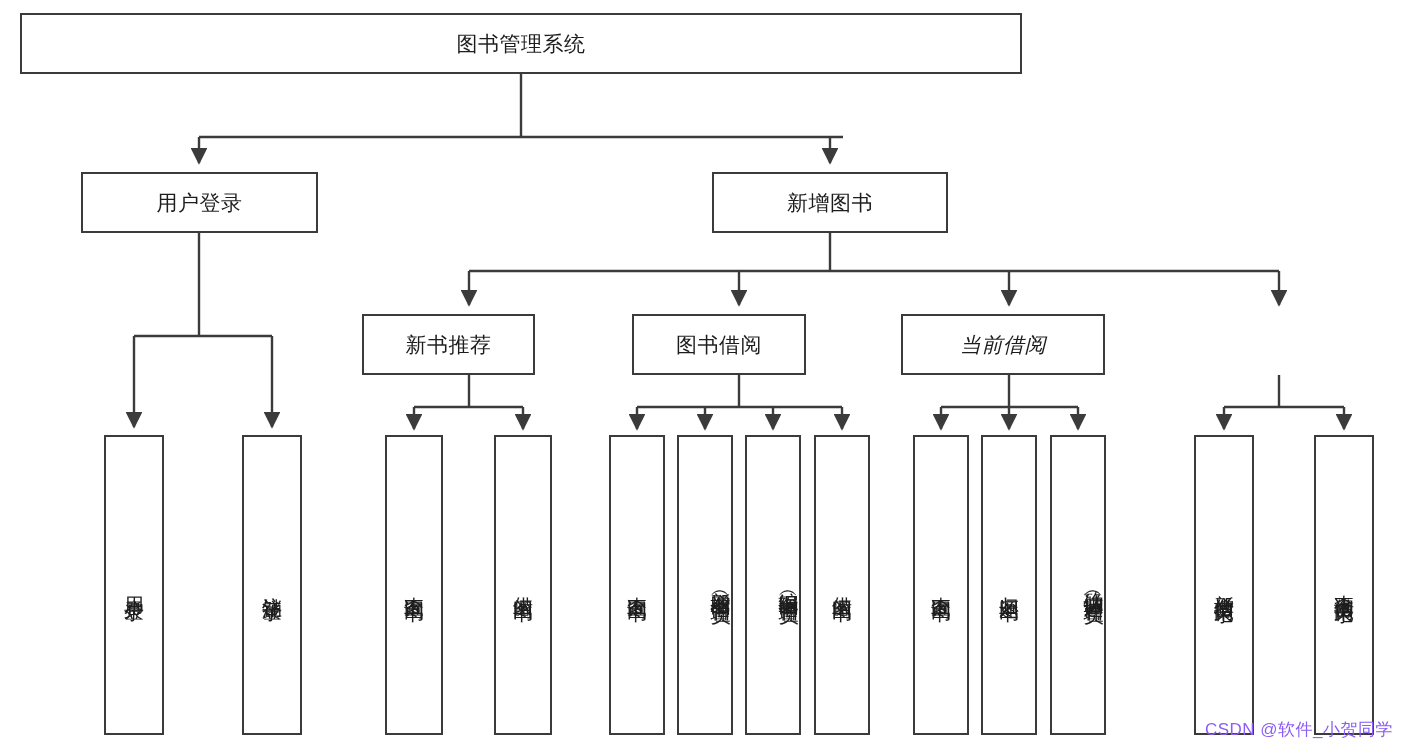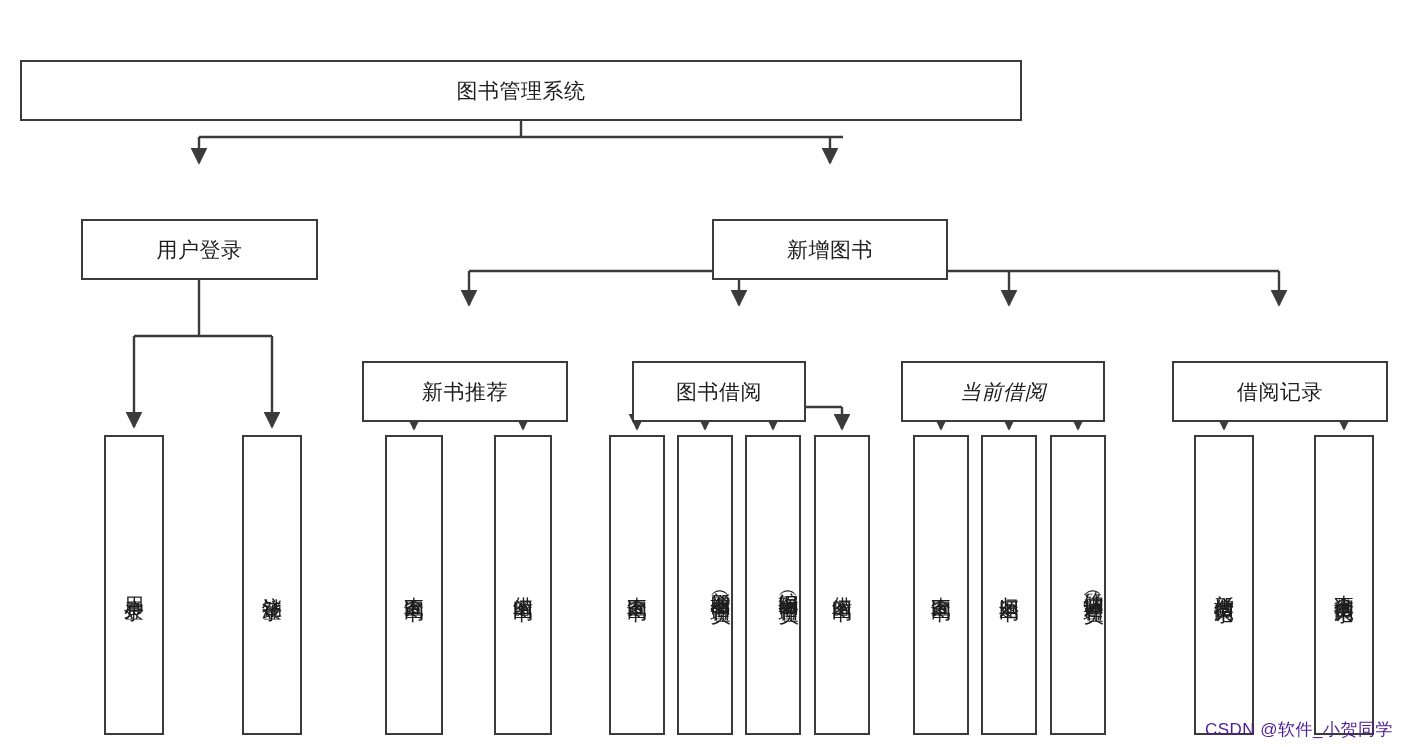--- a/index.html
+++ b/index.html
@@ -32,42 +32,41 @@
     display: flex;
     align-items: center;
     justify-content: center;
     color: #1d1d1d;
     z-index: 2;
   }
   .node-h {
     font-size: 21px;
     letter-spacing: 0.5px;
     line-height: 1.1;
-    margin-top: 47px;
   }
   .node-v {
     font-size: 20px;
     writing-mode: vertical-rl;
     text-orientation: upright;
     letter-spacing: 2px;
     line-height: 1.05;
     padding: 6px 0;
     align-items: flex-start;
     justify-content: center;
     white-space: nowrap;
   }
   .node-v.align-center {
     align-items: center;
   }
   #watermark {
     position: absolute;
     right: 12px;
     bottom: 6px;
     font-size: 17px;
-    color: #4c1d95;
+    color: #8b5cf6;
     letter-spacing: 0.5px;
     z-index: 5;
     white-space: nowrap;
   }
 </style>
 </head>
 <body>
 
 <div id="canvas">
 
@@ -120,24 +119,23 @@
       <path d="M 1224 407 L 1224 429" marker-end="url(#arrow)"></path>
       <path d="M 1344 407 L 1344 429" marker-end="url(#arrow)"></path>
     </g>
   </svg>
 
   <div class="node node-h" style="left:20px; top:13px; width:1002px; height:61px;">图书管理系统</div>
 
   <div class="node node-h" style="left:81px; top:172px; width:237px; height:61px;">用户登录</div>
   <div class="node node-h" style="left:712px; top:172px; width:236px; height:61px;">新增图书</div>
 
-  <div class="node node-h" style="left:362px; top:314px; width:206px; height:61px;">新书推荐</div>
+  <div class="node node-h" style="left:362px; top:314px; width:173px; height:61px;">新书推荐</div>
   <div class="node node-h" style="left:632px; top:314px; width:174px; height:61px;">图书借阅</div>
   <div class="node node-h" style="left:901px; top:314px; width:204px; height:61px;font-style:italic;">当前借阅</div>
-  <div class="node node-h" style="left:1172px; top:314px; width:216px; height:61px;">借阅记录</div>
 
   <div class="node node-v align-center" style="left:104px; top:435px; width:60px; height:300px;">用户登录</div>
   <div class="node node-v align-center" style="left:242px; top:435px; width:60px; height:300px;">注销登录</div>
 
   <div class="node node-v align-center" style="left:385px; top:435px; width:58px; height:300px;">查询图书</div>
   <div class="node node-v align-center" style="left:494px; top:435px; width:58px; height:300px;">借阅图书</div>
 
   <div class="node node-v align-center" style="left:609px; top:435px; width:56px; height:300px;">查询图书</div>
   <div class="node node-v" style="left:677px; top:435px; width:56px; height:300px;">新增图书（管理员）</div>
   <div class="node node-v" style="left:745px; top:435px; width:56px; height:300px;">编辑图书（管理员）</div>

